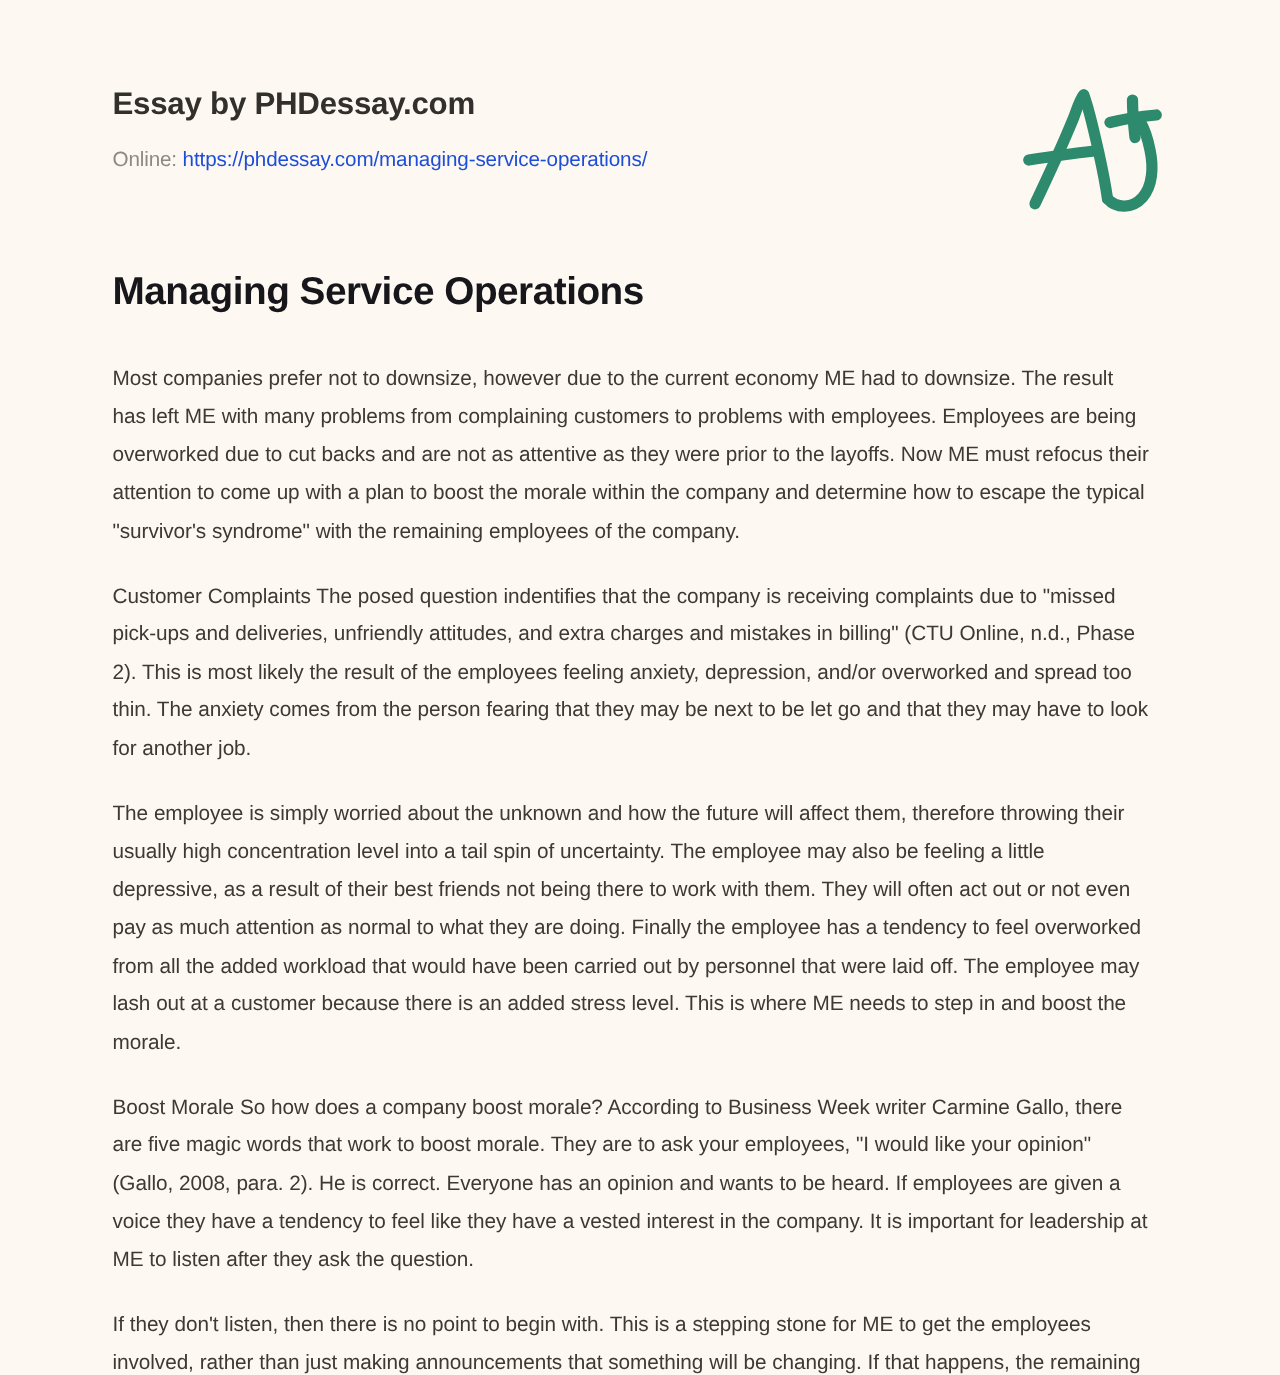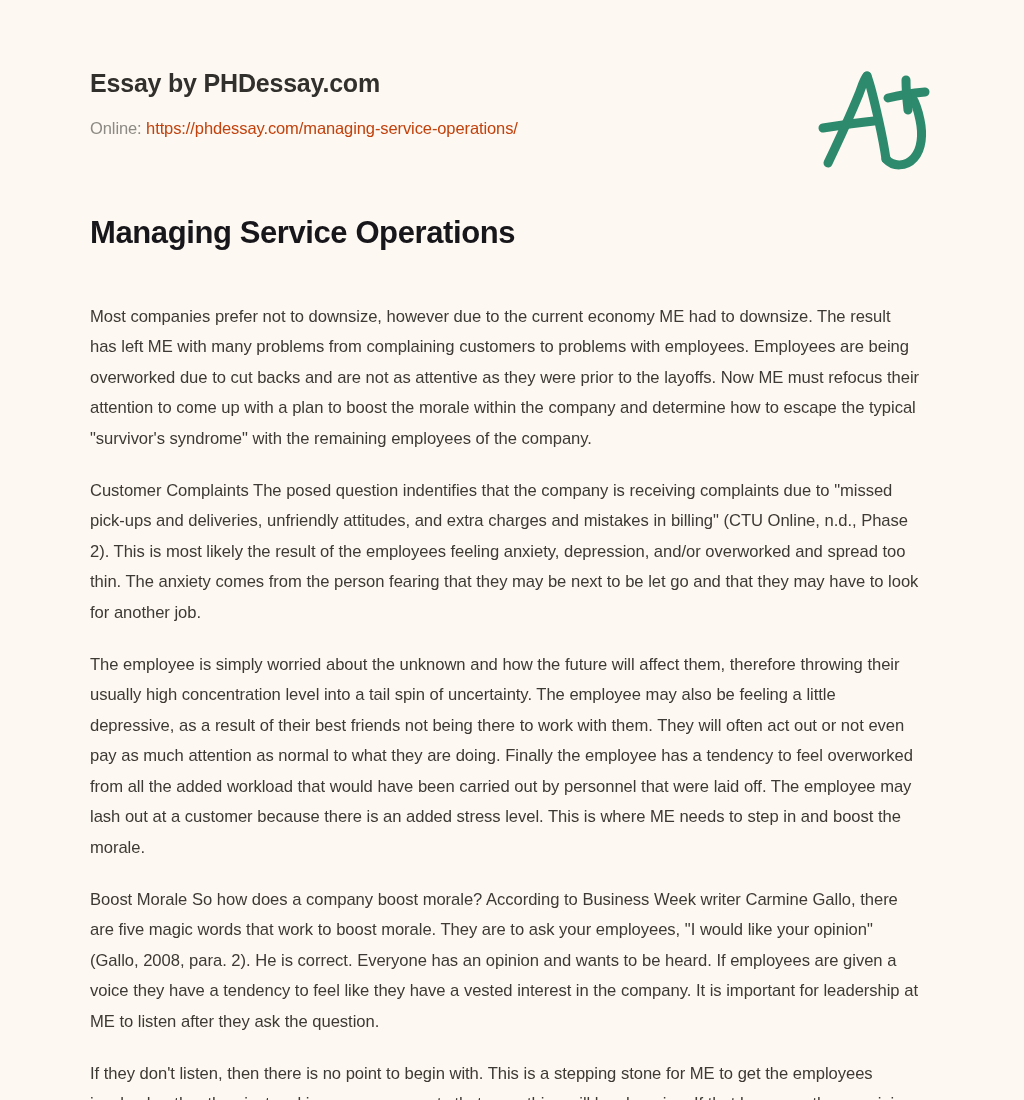--- a/index.html
+++ b/index.html
@@ -50,21 +50,21 @@
     color: #8d8a85;
     white-space: nowrap;
     letter-spacing: -0.1px;
   }
 
   .source-label {
     color: #8d8a85;
   }
 
   .source-url {
-    color: #c2410c;
+    color: #1d4ed8;
     text-decoration: none;
   }
 
   
   .logo {
     position: absolute;
     left: 812px;
     top: 66px;
     width: 122px;
     height: 104px;
@@ -82,21 +82,21 @@
     top: 212px;
     width: 845px;
   }
 
   .article-title {
     font-size: 31px;
     font-weight: bold;
     color: #17161a;
     letter-spacing: -0.4px;
     line-height: 42px;
-    margin: 0 0 48px 0;
+    margin: 0 0 34px 0;
   }
 
   .body-text p {
     margin: 0 16px 22px 0;
     font-size: 16.6px;
     line-height: 30.4px;
     color: #3d3934;
     text-align: left;
     letter-spacing: -0.05px;
     word-spacing: 0.1px;

